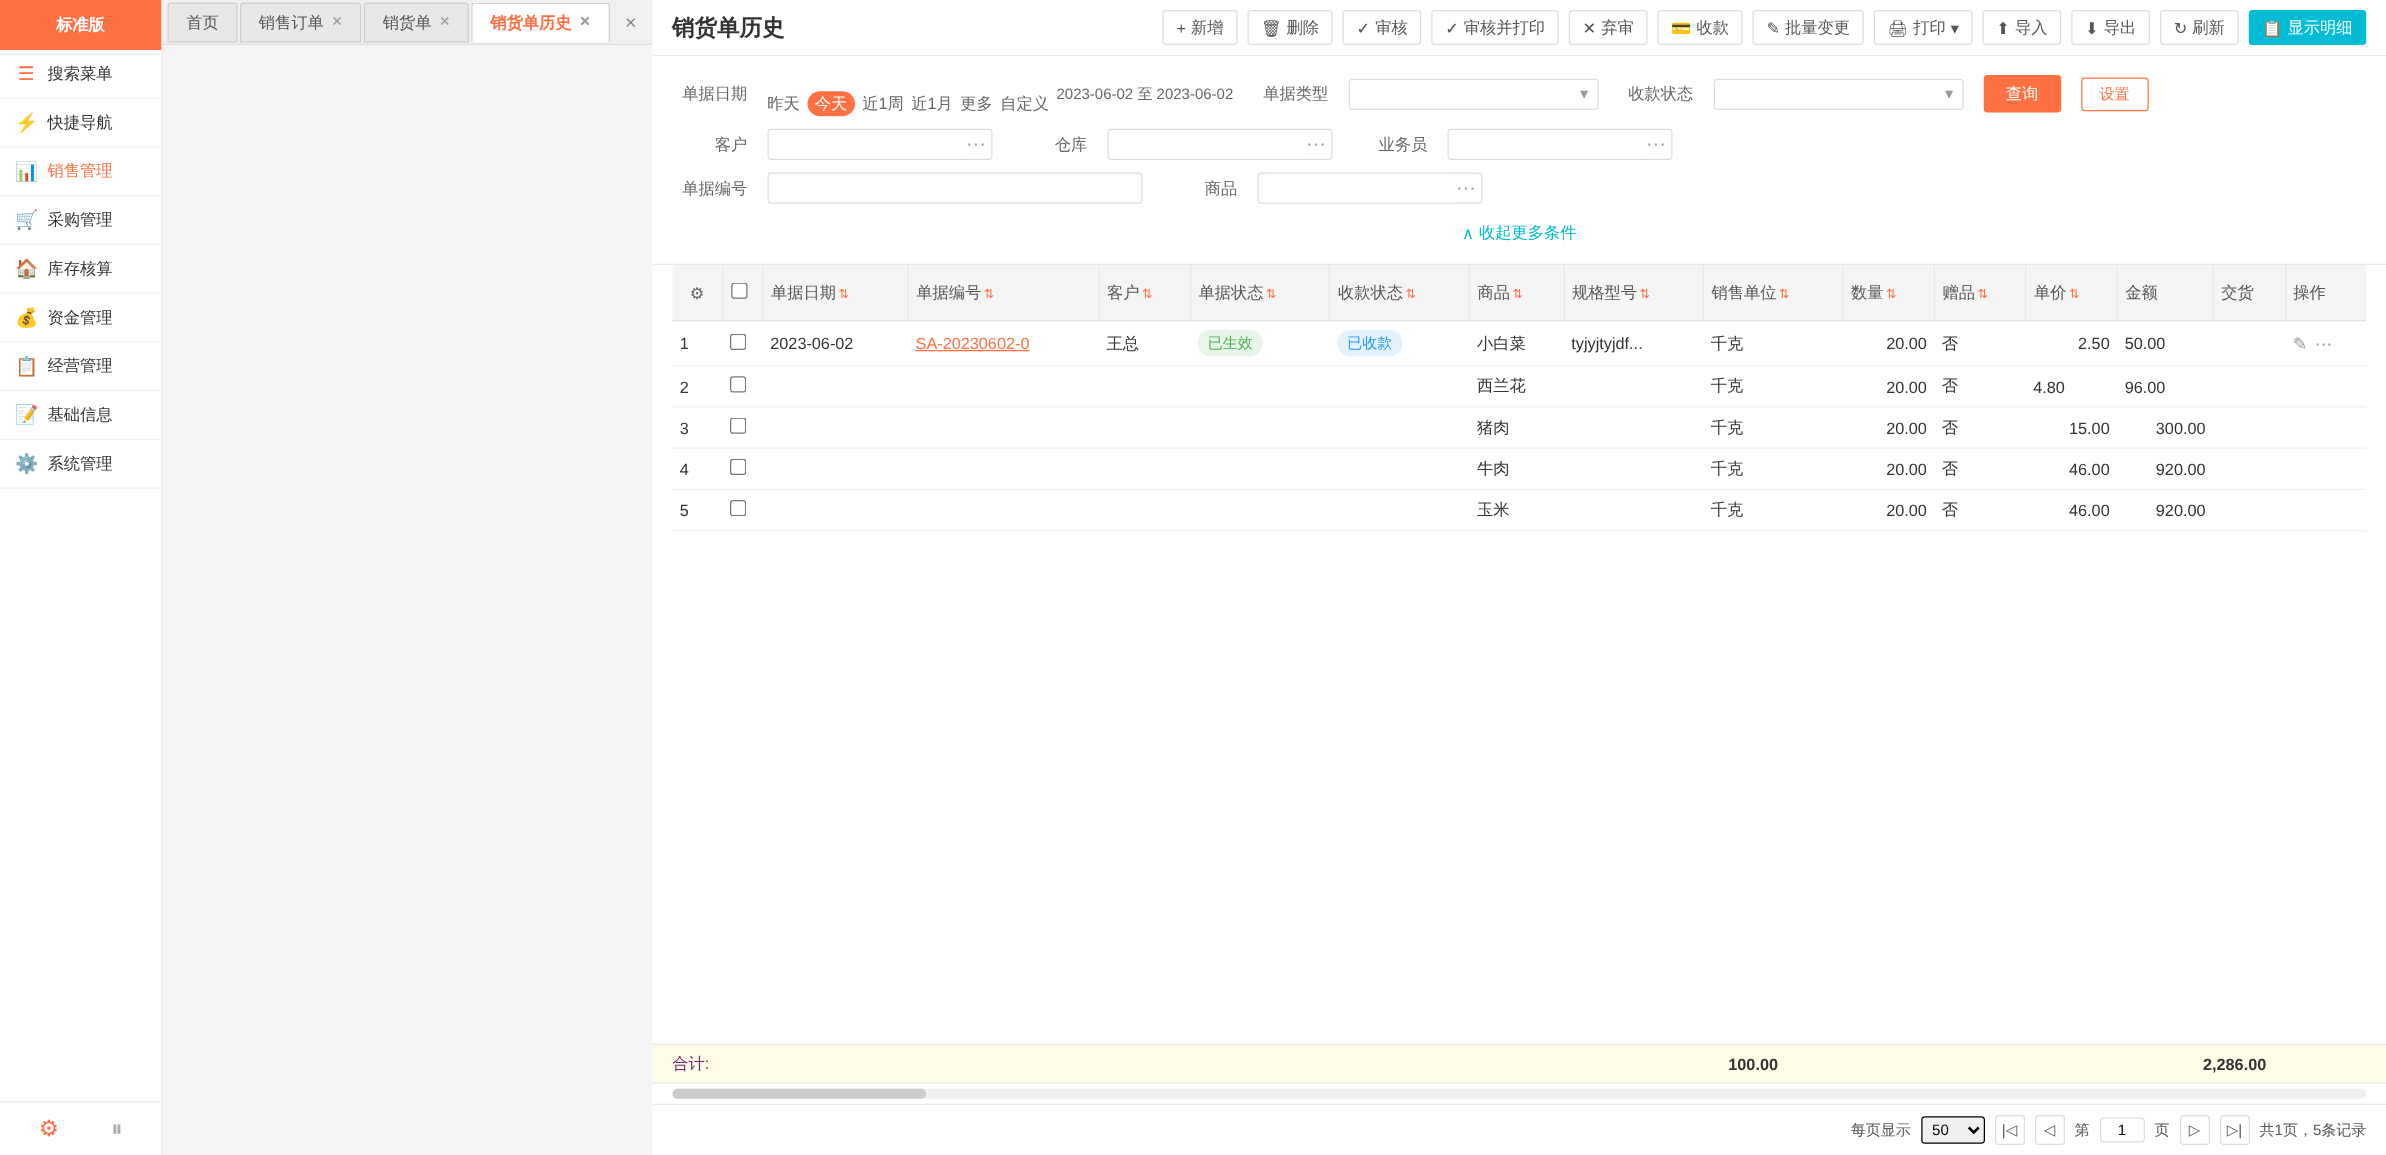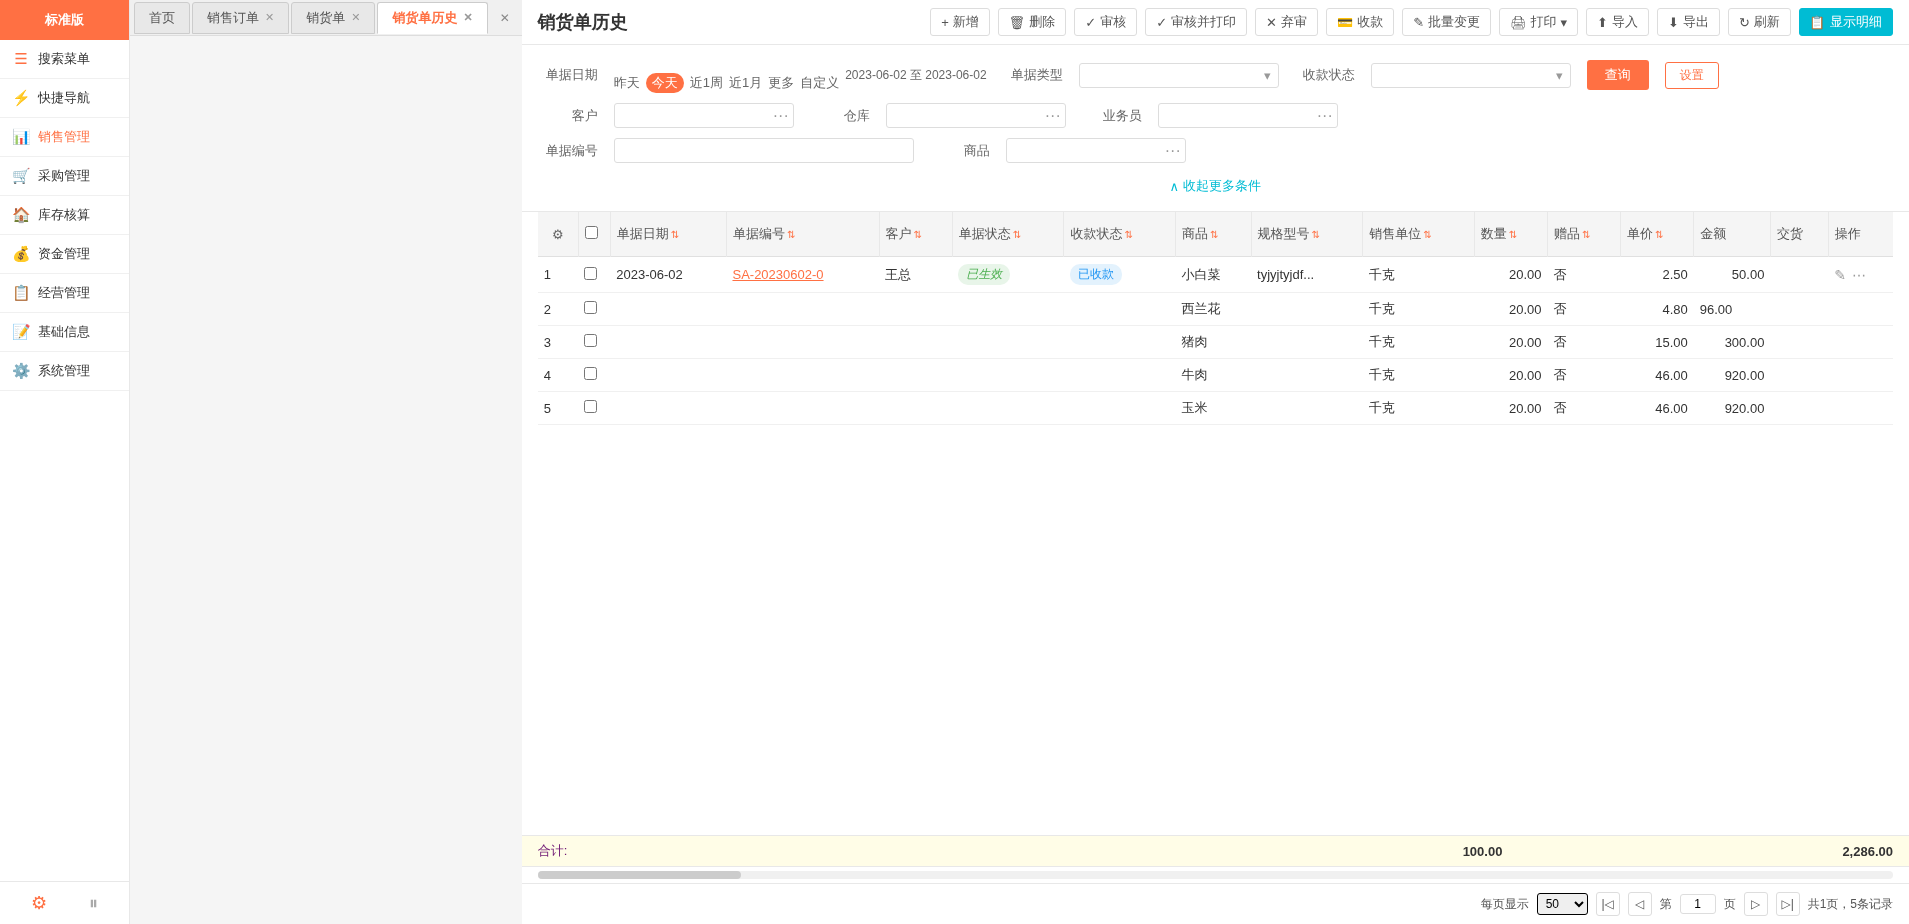--- a/index.html
+++ b/index.html
@@ -268,21 +268,21 @@
       padding: 7px 6px;
       color: #333;
       white-space: nowrap;
     }
     .badge {
       display: inline-block;
       padding: 2px 8px;
       border-radius: 10px;
       font-size: 12px;
     }
-    .badge-green { background: #e8f5e9; color: #4caf50; font-style: italic; }
+    .badge-green { background: #e8f5e9; color: #4caf50; }
     .badge-blue { background: #e3f2fd; color: #2196f3; }
     .link-text { color: #ff7043; cursor: pointer; text-decoration: underline; }
     .action-icons { display: flex; gap: 6px; }
     .action-icon { color: #999; cursor: pointer; font-size: 14px; }
     .gear-icon-wrap {
       width: 28px;
       height: 28px;
       display: flex;
       align-items: center;
       justify-content: center;
@@ -622,21 +622,21 @@
     <td><span class="link-text">SA-20230602-0</span></td>
     <td>王总</td>
     <td><span class="badge badge-green">已生效</span></td>
     <td><span class="badge badge-blue">已收款</span></td>
     <td>小白菜</td>
     <td>tyjyjtyjdf...</td>
     <td>千克</td>
     <td style="text-align:right">20.00</td>
     <td>否</td>
     <td style="text-align:right">2.50</td>
-    <td style="text-align:right">50.00</td>
+    <td style="">50.00</td>
     <td></td>
     <td>
                 <div class="action-icons">
                   <span class="action-icon">✎</span>
                   <span class="action-icon">⋯</span>
                 </div>
               </td>
   </tr>
             <tr>
     <td>2</td>
@@ -644,21 +644,21 @@
     <td></td>
     <td></td>
     <td></td>
     <td></td>
     <td></td>
     <td>西兰花</td>
     <td></td>
     <td>千克</td>
     <td style="text-align:right">20.00</td>
     <td>否</td>
-    <td style="text-align:right">4.80</td>
+    <td style="text-align:left">4.80</td>
     <td style="">96.00</td>
     <td></td>
     <td></td>
   </tr>
             <tr>
     <td>3</td>
     <td><input type="checkbox" style=""></td>
     <td></td>
     <td></td>
     <td></td>
@@ -713,21 +713,21 @@
           </tbody>
       </table>
     </div>
 
     <div class="table-footer">
       <span class="footer-label">合计:</span>
       <span style="flex:1"></span>
       <span style="margin-right:340px">
         <span class="footer-total">100.00</span>
       </span>
-      <span style="">
+      <span style="margin-right:80px">
         <span class="footer-total">2,286.00</span>
       </span>
     </div>
 
     <div class="scroll-bar-wrap">
       <div class="scroll-track">
         <div class="scroll-thumb"></div>
       </div>
     </div>
 

